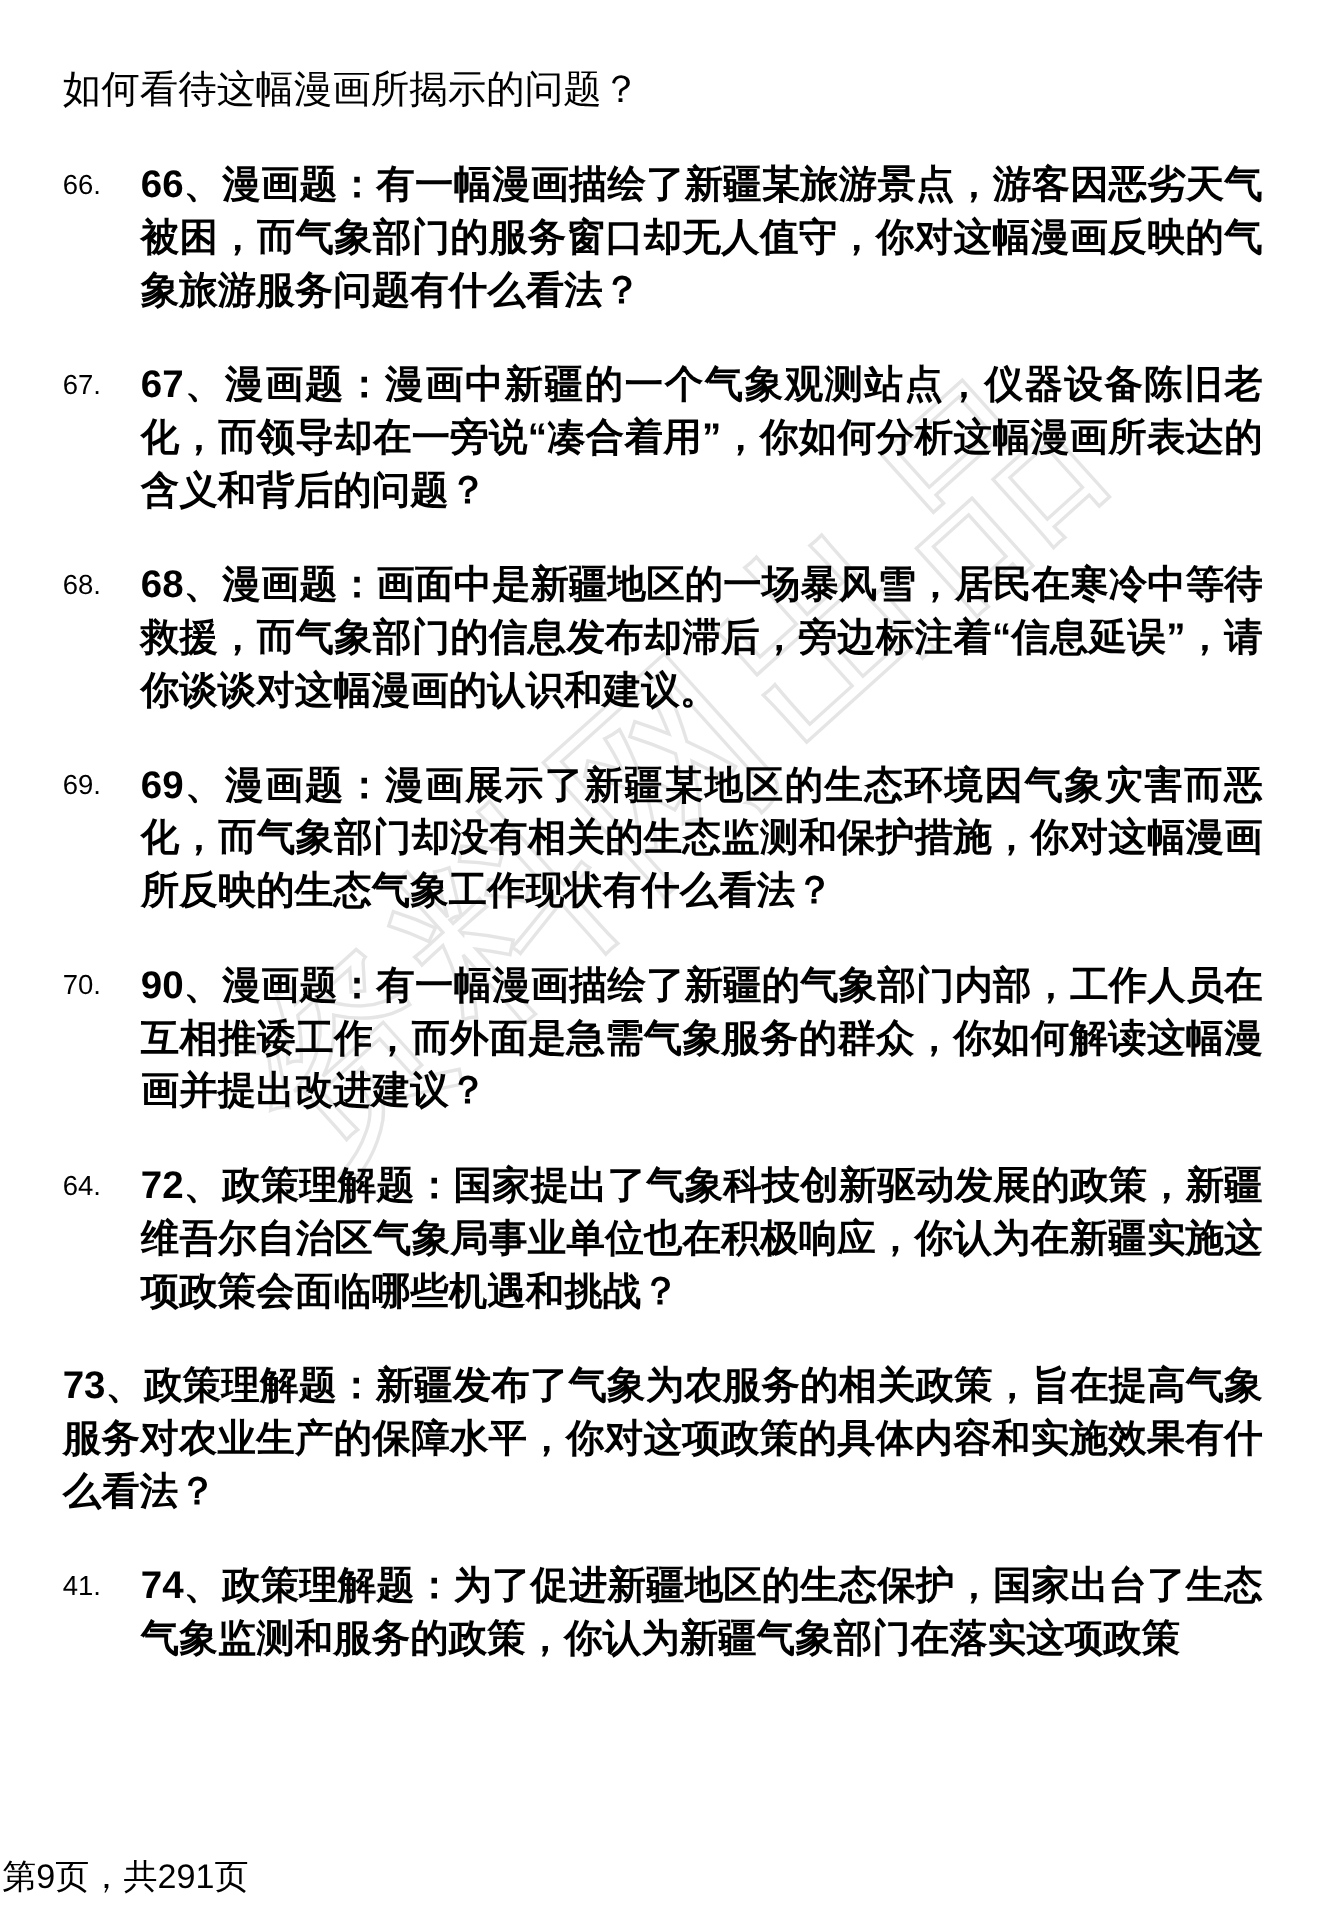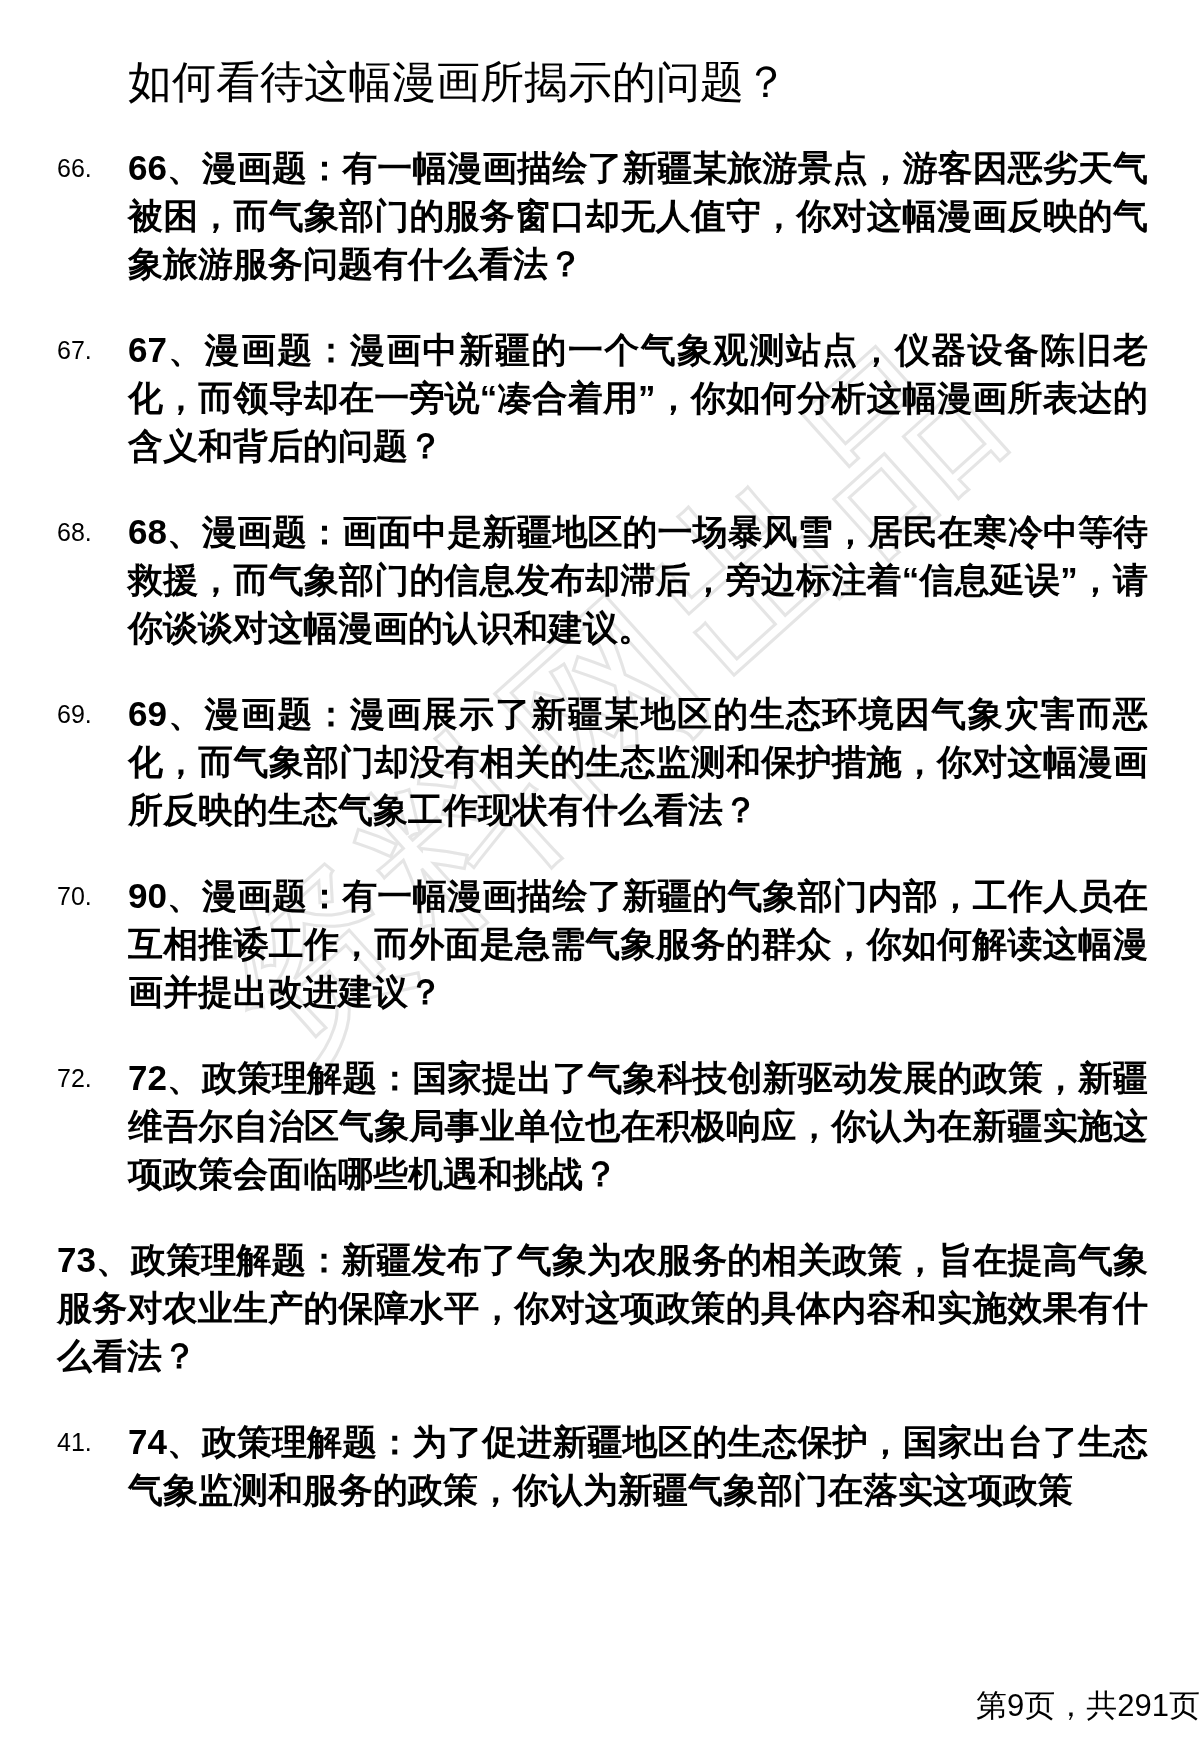--- a/index.html
+++ b/index.html
@@ -34,22 +34,21 @@
     z-index: 0;
   }
   .content {
     position: absolute;
     left: 57px;
     top: 58px;
     width: 1091px;
     z-index: 1;
   }
   .cont-line {
-    margin-left: 71px;
-    font-size: 44px;
+    font-size: 35px;
     line-height: 48px;
     margin-bottom: 38px;
   }
   .q-item {
     display: flex;
     margin-bottom: 38px;
   }
   .q-num {
     flex: none;
     width: 71px;
@@ -62,21 +61,21 @@
     line-height: 48px;
     text-align: justify;
     text-align-last: left;
     font-weight: bold;
   }
   .footer {
     position: absolute;
     left: 2px;
     right: 0;
     top: 1686px;
-    text-align: right;
+    text-align: left;
     font-size: 31px;
     line-height: 40px;
     z-index: 2;
   }
 </style>
 </head>
 <body>
 
 <div class="page">
 
@@ -99,21 +98,21 @@
     </div>
         <div class="q-item">
       <div class="q-num">69.</div>
       <div class="q-text">69、漫画题：漫画展示了新疆某地区的生态环境因气象灾害而恶化，而气象部门却没有相关的生态监测和保护措施，你对这幅漫画所反映的生态气象工作现状有什么看法？</div>
     </div>
         <div class="q-item">
       <div class="q-num">70.</div>
       <div class="q-text">90、漫画题：有一幅漫画描绘了新疆的气象部门内部，工作人员在互相推诿工作，而外面是急需气象服务的群众，你如何解读这幅漫画并提出改进建议？</div>
     </div>
         <div class="q-item">
-      <div class="q-num">72.</div>
+      <div class="q-num">64.</div>
       <div class="q-text">72、政策理解题：国家提出了气象科技创新驱动发展的政策，新疆维吾尔自治区气象局事业单位也在积极响应，你认为在新疆实施这项政策会面临哪些机遇和挑战？</div>
     </div>
         <div class="q-item">
       <div class="q-text">73、政策理解题：新疆发布了气象为农服务的相关政策，旨在提高气象服务对农业生产的保障水平，你对这项政策的具体内容和实施效果有什么看法？</div>
     </div>
         <div class="q-item">
       <div class="q-num">41.</div>
       <div class="q-text">74、政策理解题：为了促进新疆地区的生态保护，国家出台了生态气象监测和服务的政策，你认为新疆气象部门在落实这项政策</div>
     </div>
       </div>

